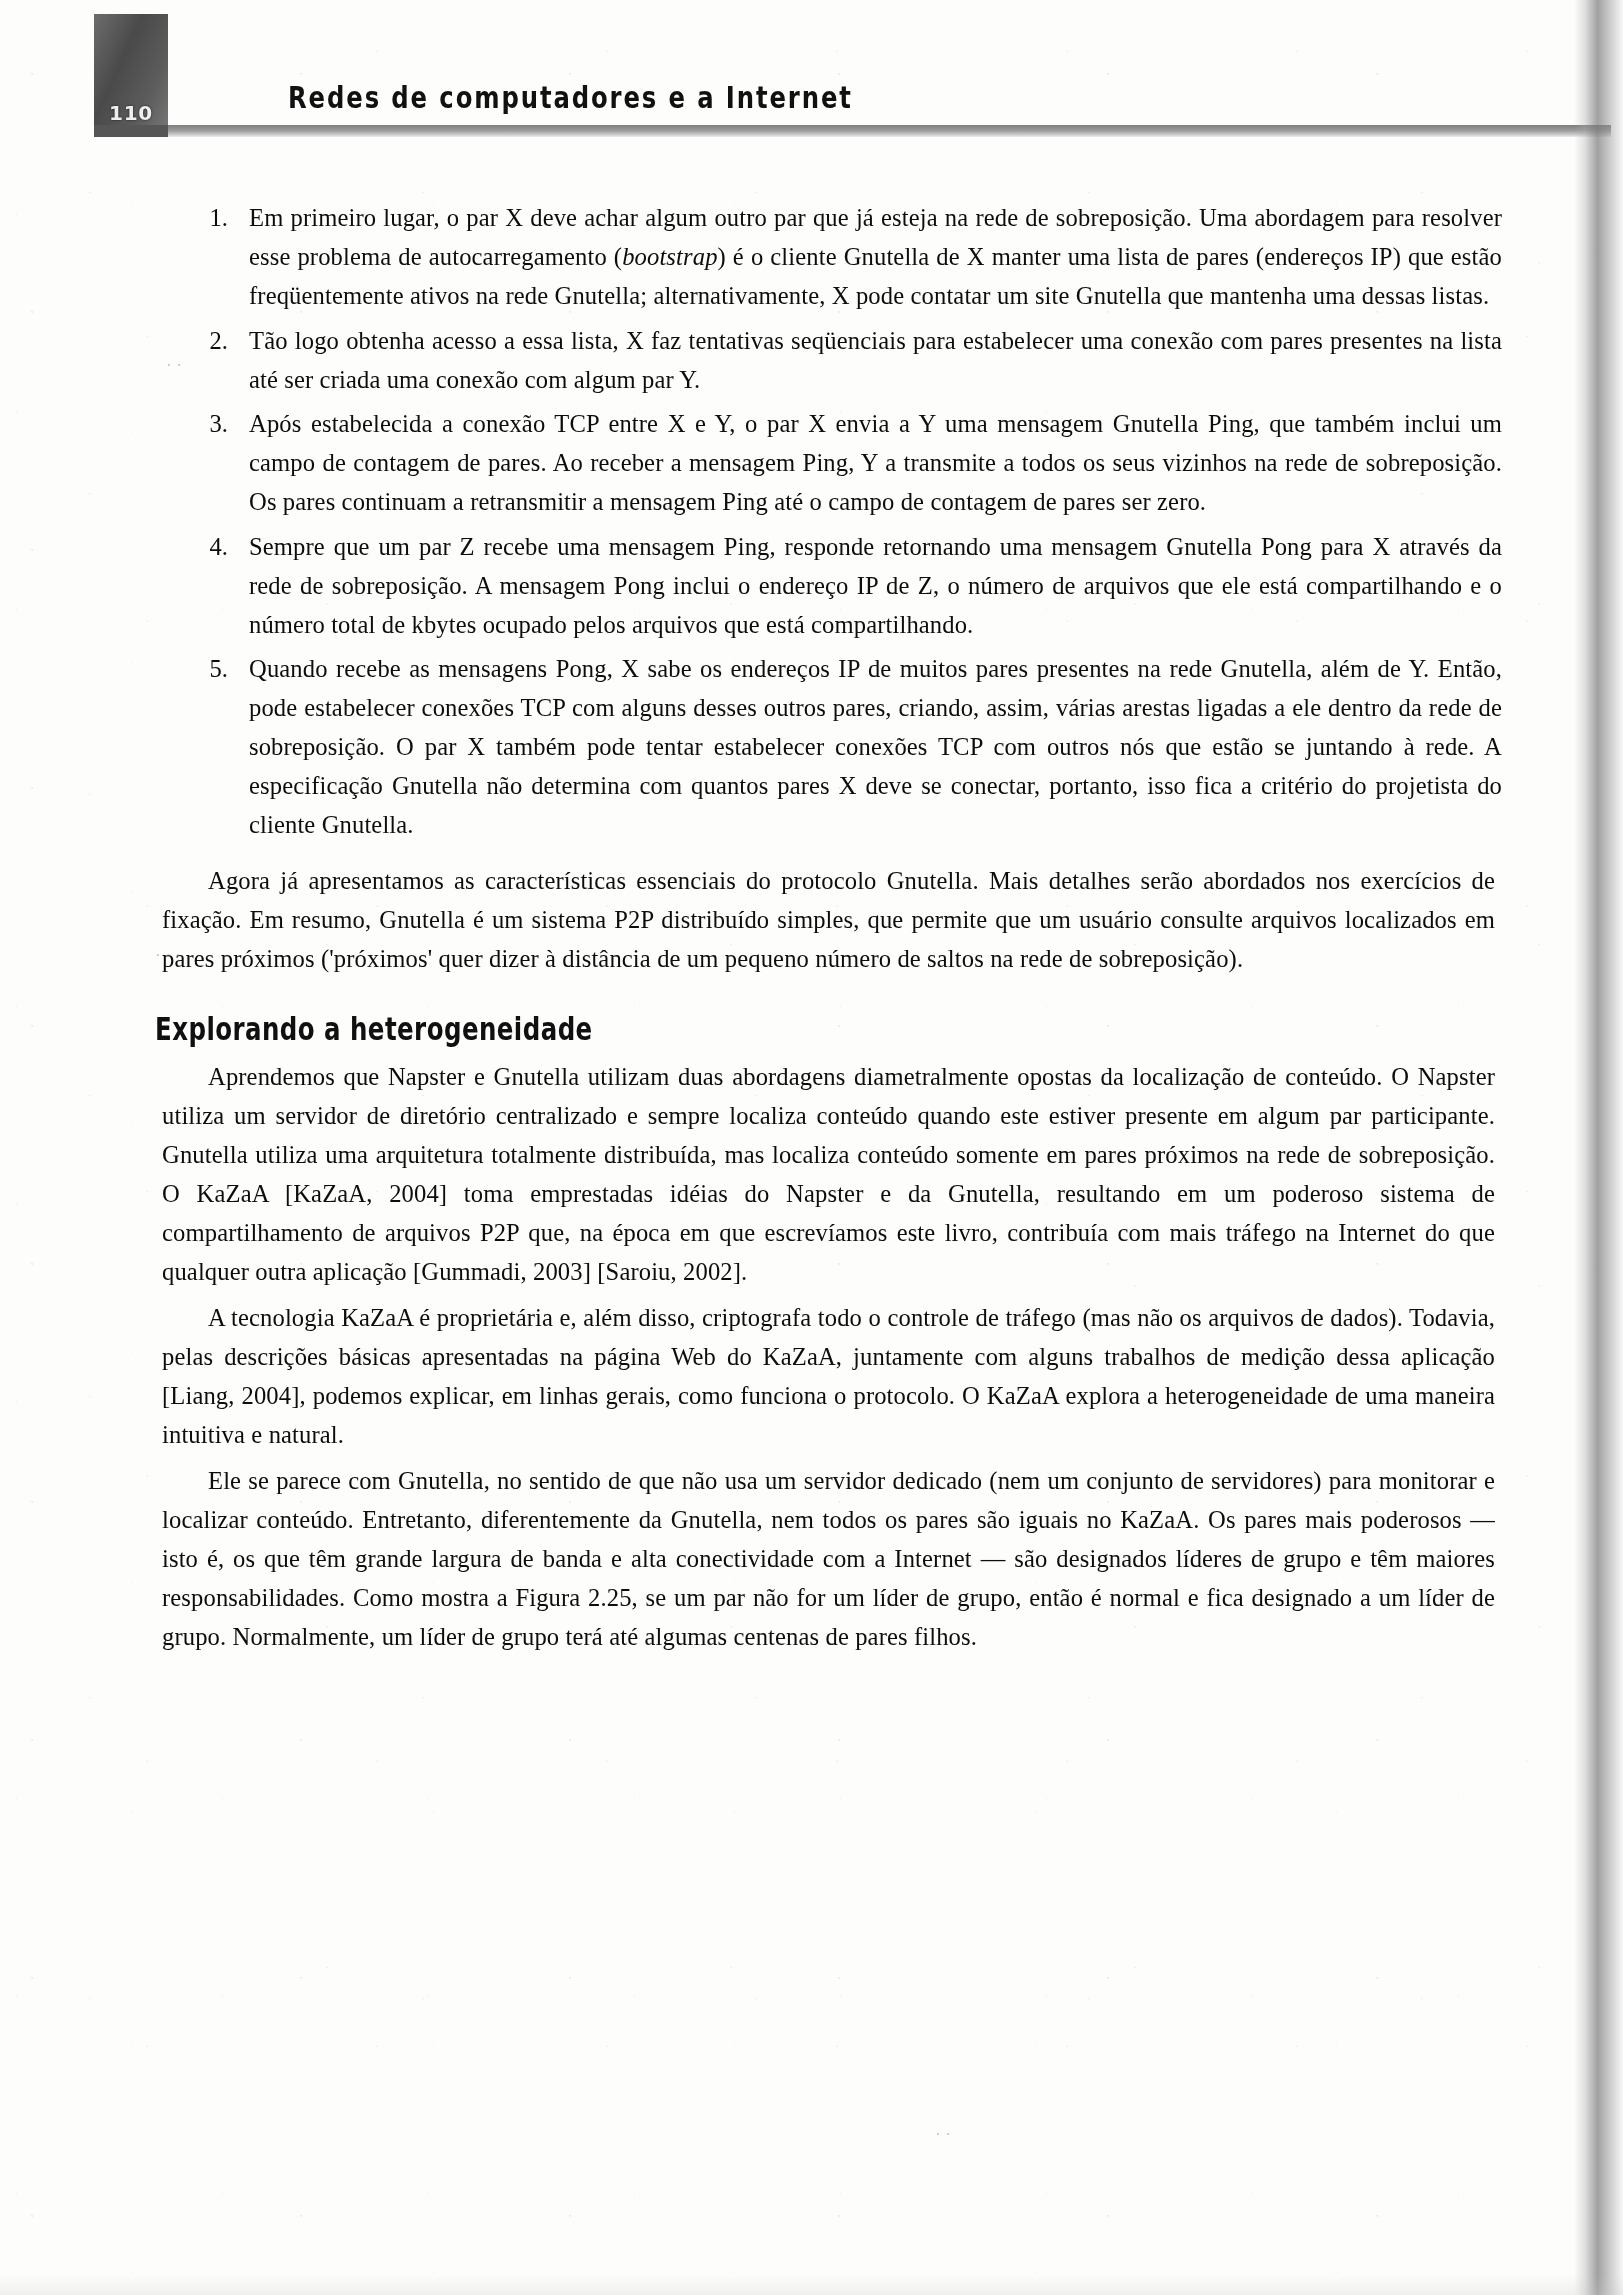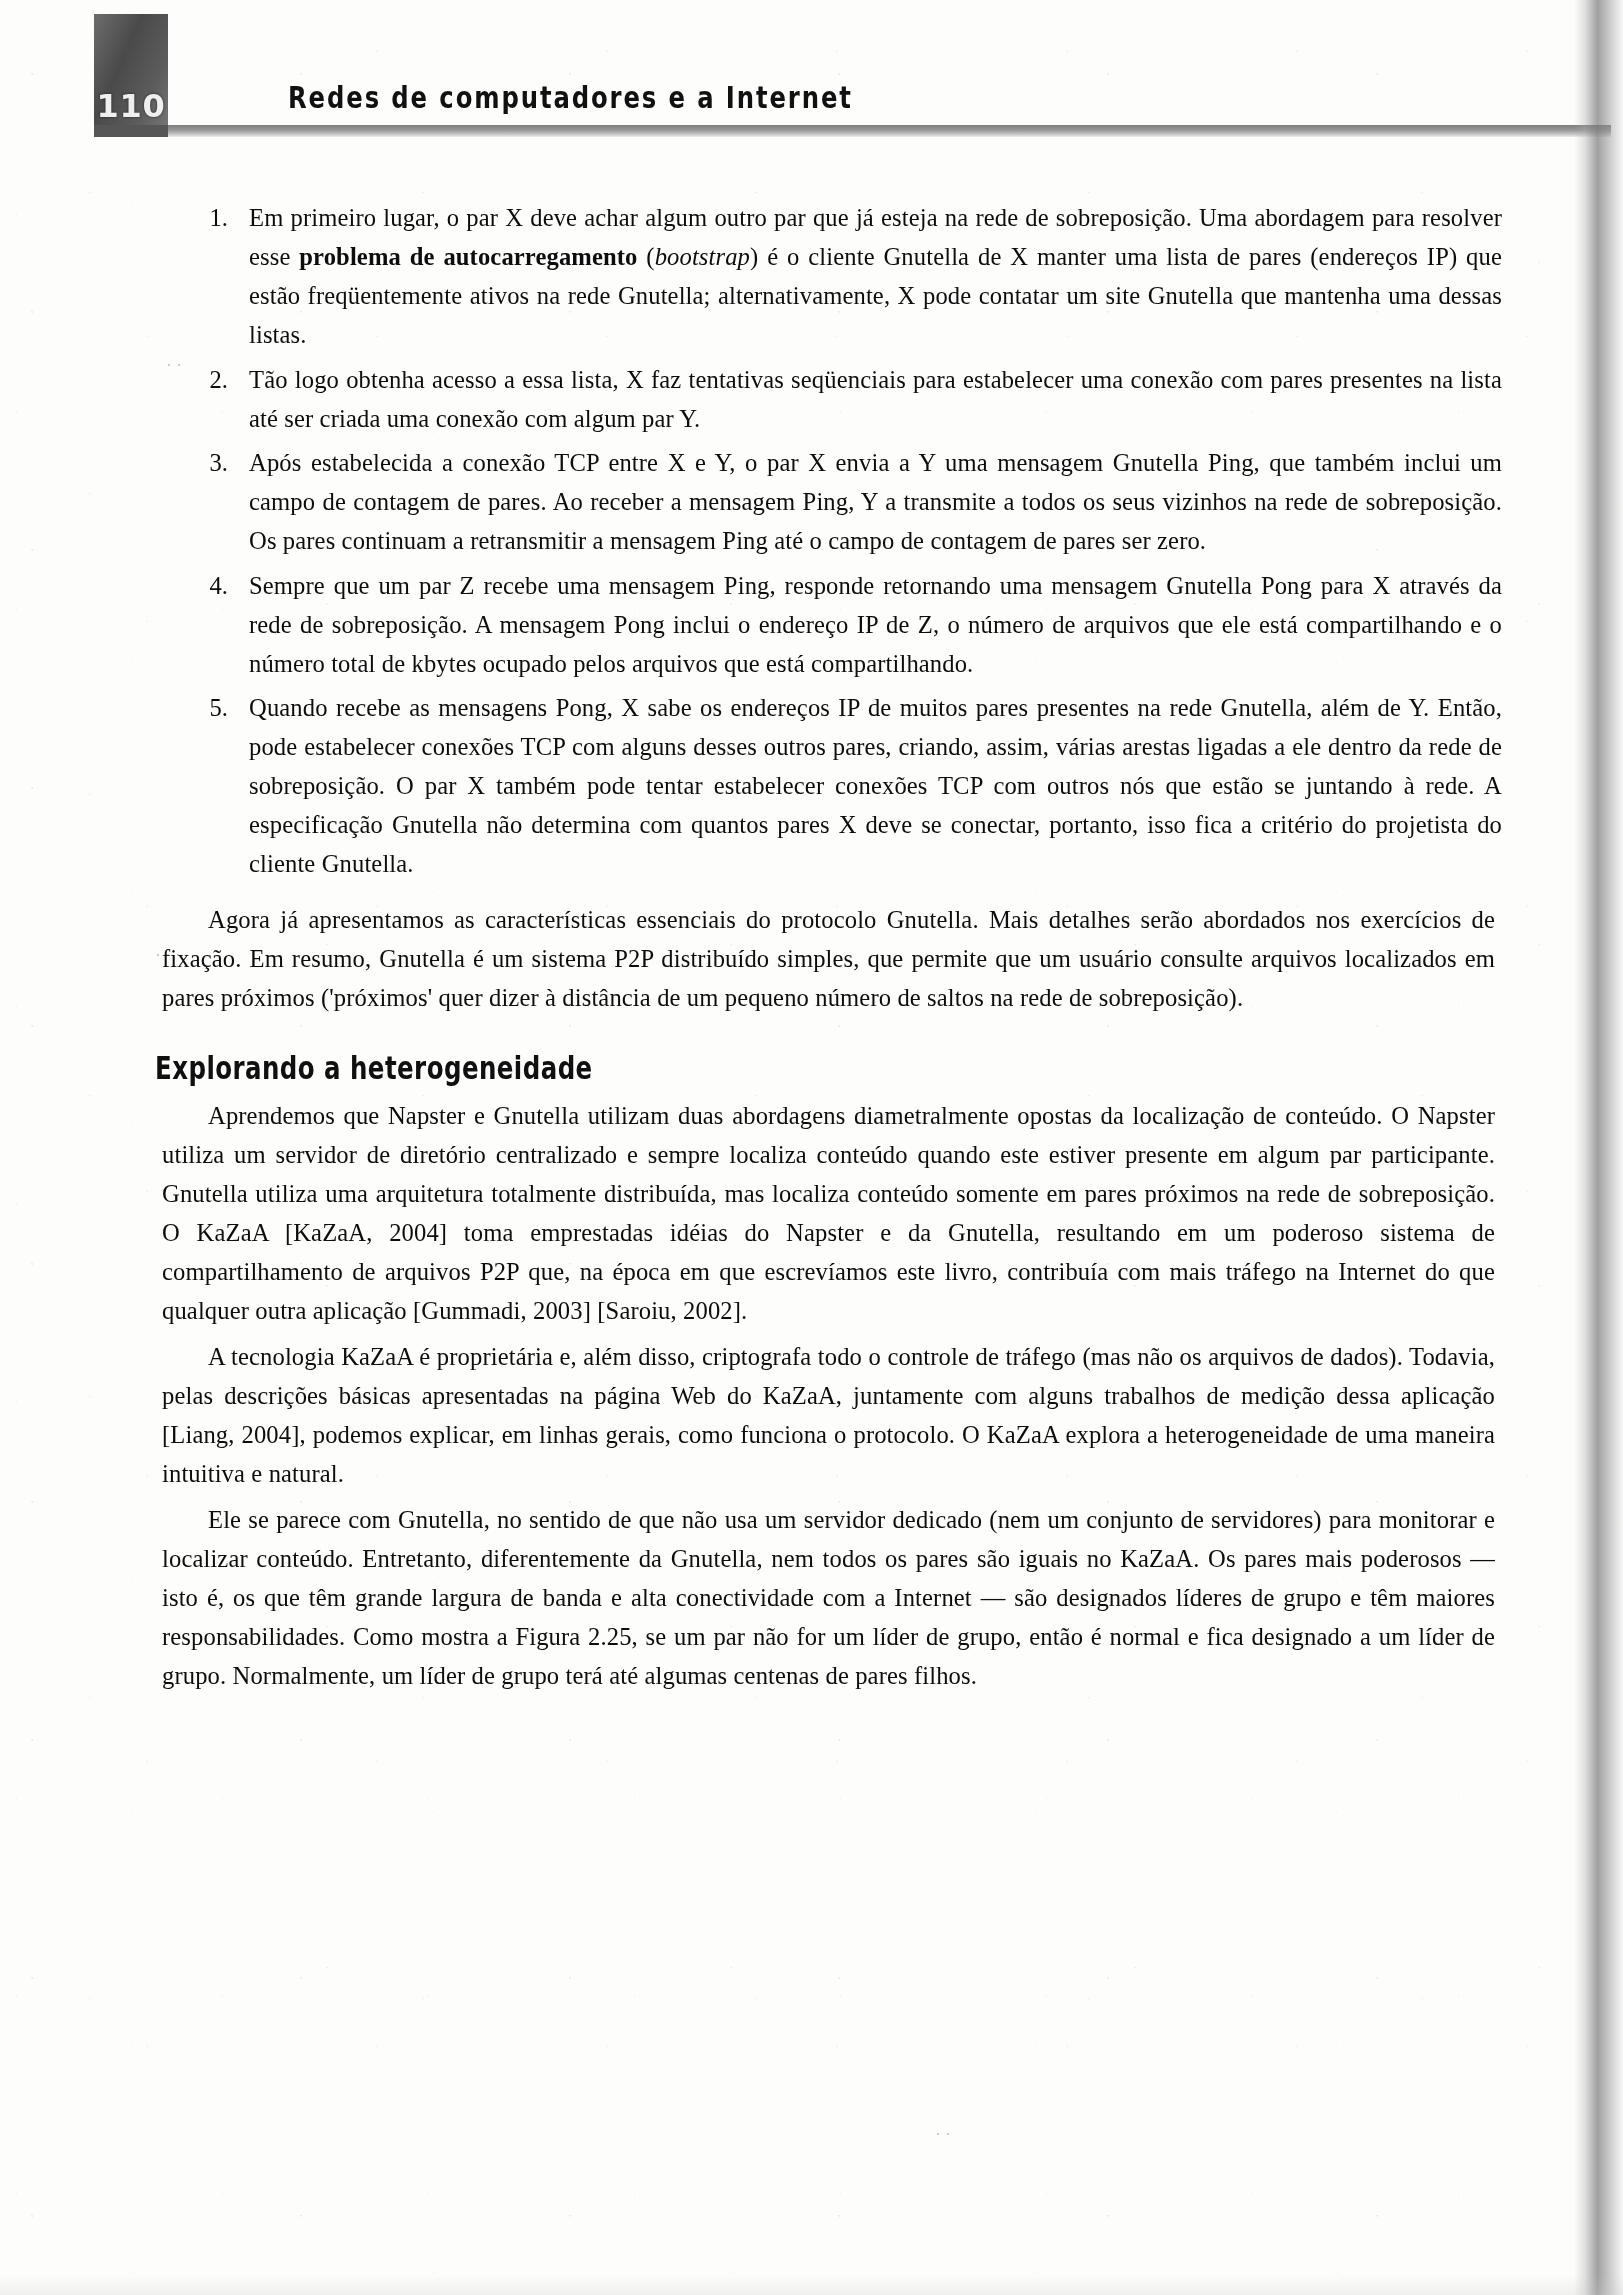--- a/index.html
+++ b/index.html
@@ -78,21 +78,21 @@
     background:
       linear-gradient(115deg, #6d6d6d 0%, #4a4a4a 38%, #5c5c5c 72%, #787878 100%);
     display: flex;
     align-items: flex-end;
     justify-content: center;
     padding-bottom: 9.5px;
     box-sizing: border-box;
   }
   .folio-number {
     font-family: "DejaVu Sans", sans-serif;
-    font-size: 32px;
+    font-size: 20px;
     font-weight: 700;
     color: #efefef;
     letter-spacing: 0.8px;
     text-shadow: 0 0 2.4px rgba(0,0,0,.7);
     margin-top: 35px;
   }
   .header-title {
     position: absolute;
     left: 194px;
     top: 68px;
@@ -151,21 +151,21 @@
     line-height: 39px;
   }
   .step-text {
     display: block;
     font-size: 24.6px;
     line-height: 39px;
     text-align: justify;
     text-justify: inter-word;
     letter-spacing: .005em;
   }
-  .step-text b { font-weight: 700; }
+  .step-text b { font-weight: 400; }
   .step-text i { }
 
   p.body {
     margin: 7px;
     font-size: 24.6px;
     line-height: 39px;
     text-align: justify;
     text-justify: inter-word;
     text-indent: 46px;
     letter-spacing: .005em;

